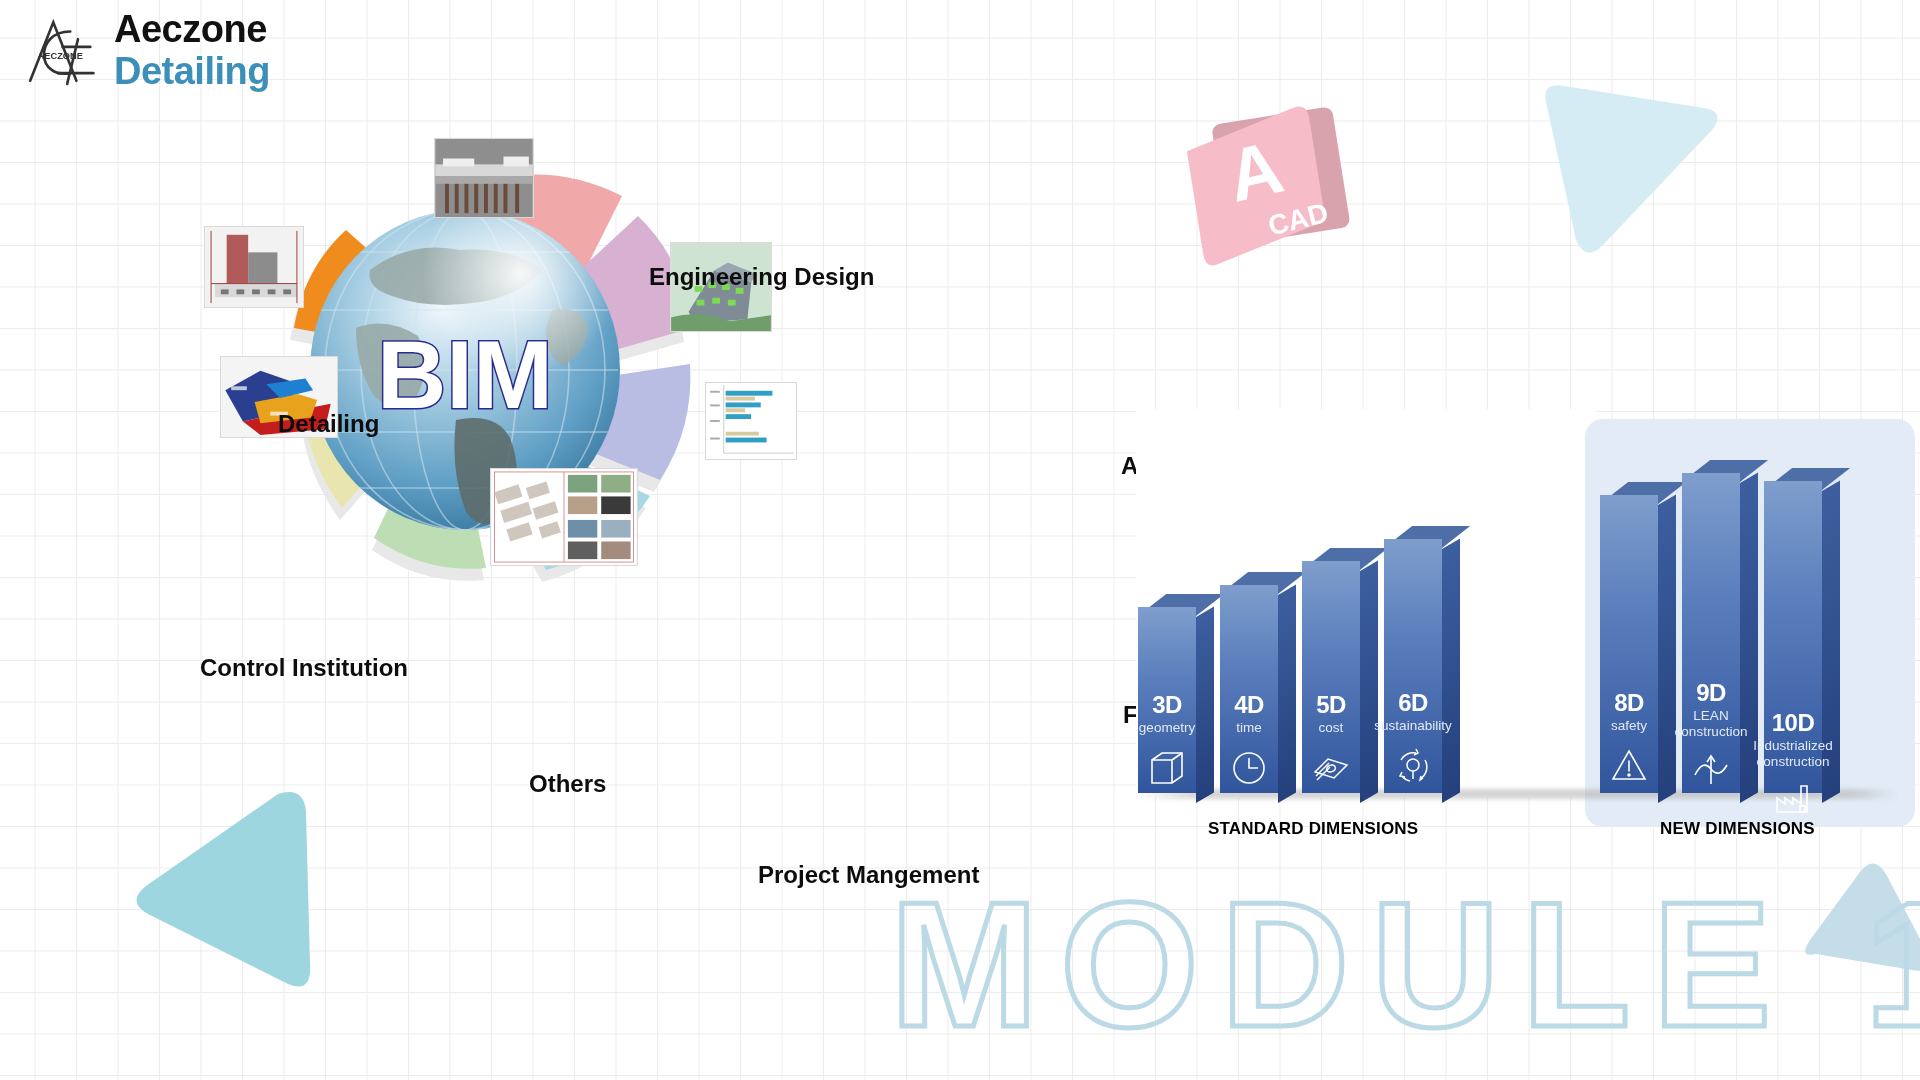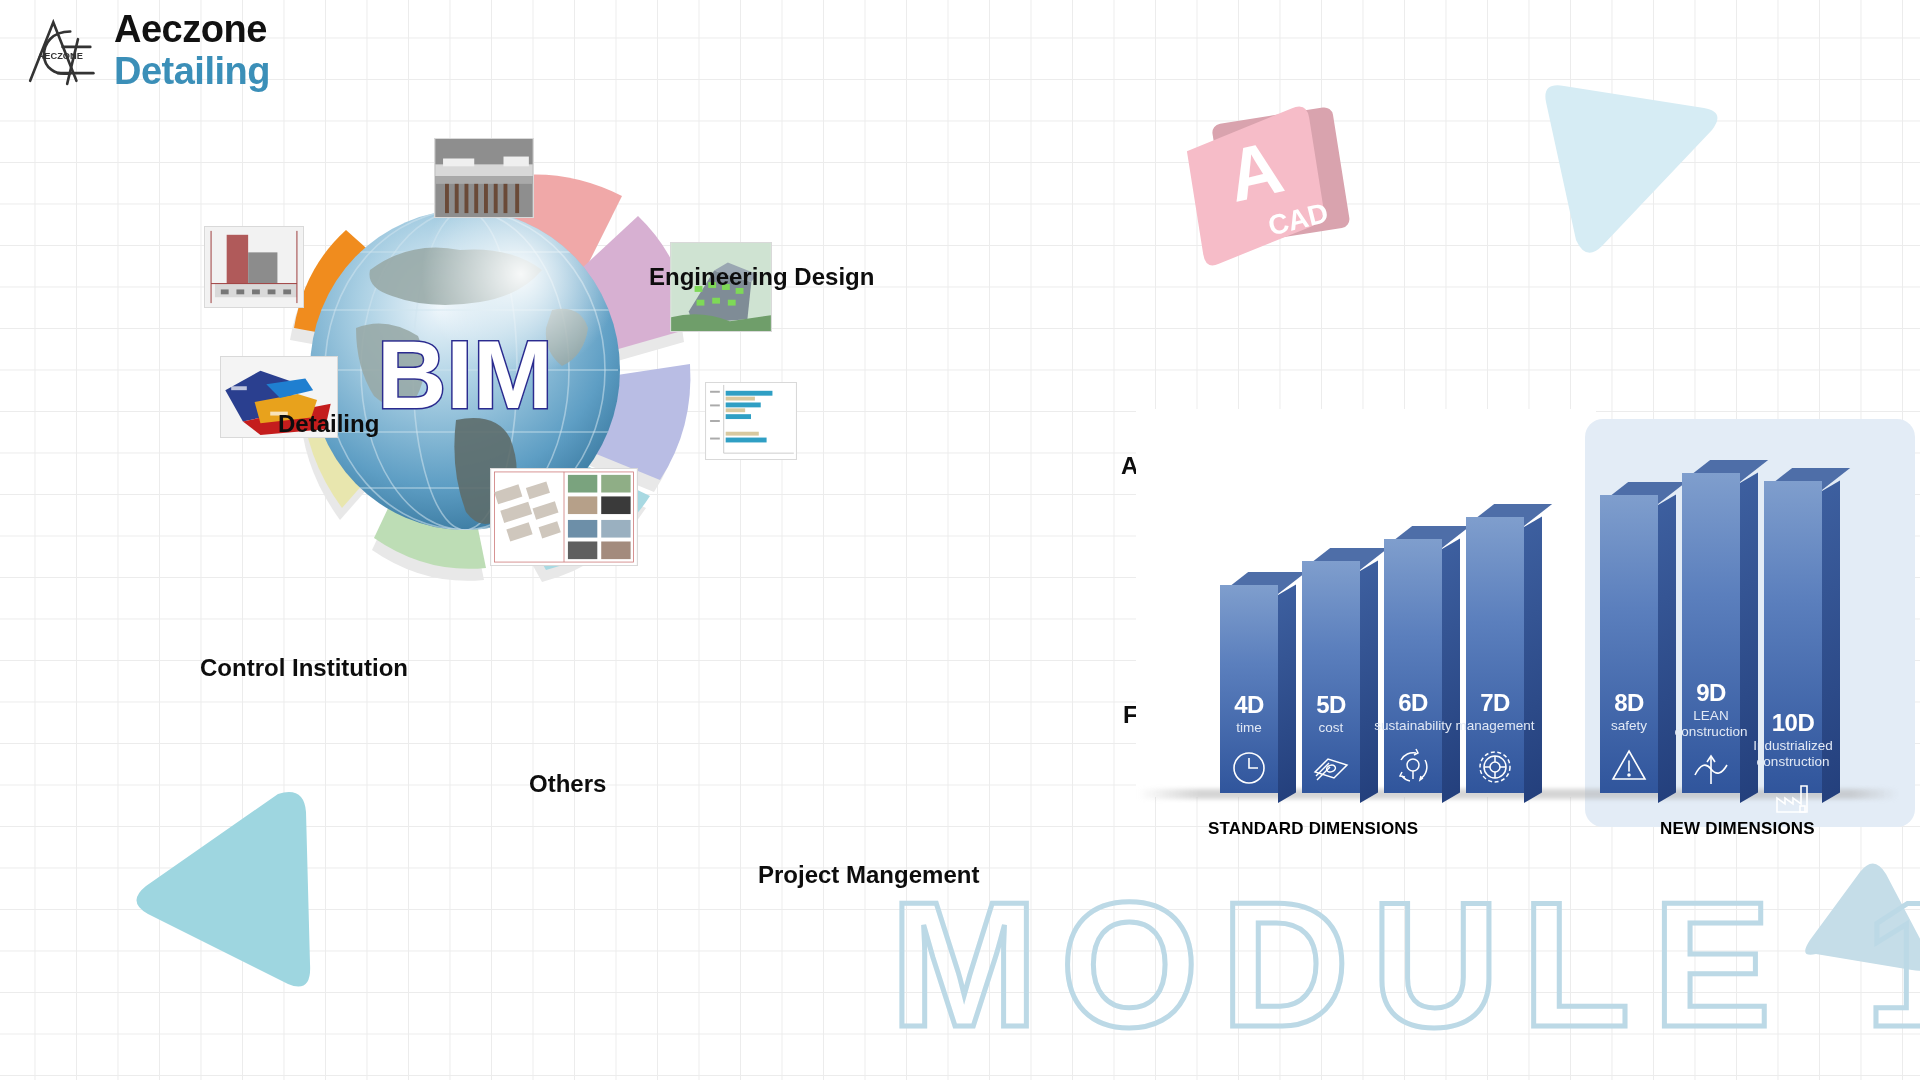--- a/index.html
+++ b/index.html
@@ -332,20 +332,35 @@
   <div class="bim-label" id="lbl-oth">Others</div>
   <div class="bim-label" id="lbl-ctrl">Control Institution</div>
   <div class="bim-label" id="lbl-det">Detailing</div>
 </div>
 
 <div id="dim-chart">
   <div id="panel-standard"></div>
   <div id="panel-new"></div>
   <div id="chart-floor"></div>
 
+  <div class="bar-wrap" style="left:8px;width:58px;height:186px;">
+    <div class="bar-top"></div>
+    <div class="bar-side"></div>
+    <div class="bar-face">
+      <div class="bar-dlabel" style="margin-top:84px;">3D</div>
+      <div class="bar-sub">geometry</div>
+      <div class="bar-icon">
+        <svg width="36" height="36" viewBox="0 0 36 36" fill="none" stroke="#ffffff" stroke-width="1.6">
+          <path d="M3 10 L13 3 L33 3 L33 26 L23 33 L3 33 Z"></path>
+            <path d="M3 10 L23 10 L23 33"></path>
+            <path d="M23 10 L33 3"></path>
+        </svg>
+      </div>
+    </div>
+  </div>
 
   <div class="bar-wrap" style="left:90px;width:58px;height:208px;">
     <div class="bar-top"></div>
     <div class="bar-side"></div>
     <div class="bar-face">
       <div class="bar-dlabel" style="margin-top:106px;">4D</div>
       <div class="bar-sub">time</div>
       <div class="bar-icon">
         <svg width="36" height="36" viewBox="0 0 36 36" fill="none" stroke="#ffffff" stroke-width="1.6">
           <circle cx="18" cy="18" r="15"></circle>
@@ -386,36 +401,20 @@
             <path d="M22 1 L24 5 L20 7"></path>
           <path d="M31 12 A14 14 0 0 1 26 31"></path>
             <path d="M29 30 L26 32 L27 28"></path>
           <path d="M8 28 A14 14 0 0 0 16 33"></path>
             <path d="M8 24 L6 28 L11 29"></path>
         </svg>
       </div>
     </div>
   </div>
 
-  <div class="bar-wrap" style="left:336px;width:58px;height:276px;">
-    <div class="bar-top"></div>
-    <div class="bar-side"></div>
-    <div class="bar-face">
-      <div class="bar-dlabel" style="margin-top:172px;">7D</div>
-      <div class="bar-sub">management</div>
-      <div class="bar-icon">
-        <svg width="38" height="38" viewBox="0 0 38 38" fill="none" stroke="#ffffff" stroke-width="1.5">
-          <circle cx="19" cy="19" r="15" stroke-dasharray="4 2.6"></circle>
-            <circle cx="19" cy="19" r="11"></circle>
-          <circle cx="19" cy="19" r="5"></circle>
-            <path d="M19 8 V14 M19 24 V30 M8 19 H14 M24 19 H30"></path>
-        </svg>
-      </div>
-    </div>
-  </div>
 
   <div class="bar-wrap" style="left:470px;width:58px;height:298px;">
     <div class="bar-top"></div>
     <div class="bar-side"></div>
     <div class="bar-face">
       <div class="bar-dlabel" style="margin-top:194px;">8D</div>
       <div class="bar-sub">safety</div>
       <div class="bar-icon">
         <svg width="38" height="34" viewBox="0 0 38 34" fill="none" stroke="#ffffff" stroke-width="1.6">
           <path d="M19 3 L35 31 H3 Z"></path>

